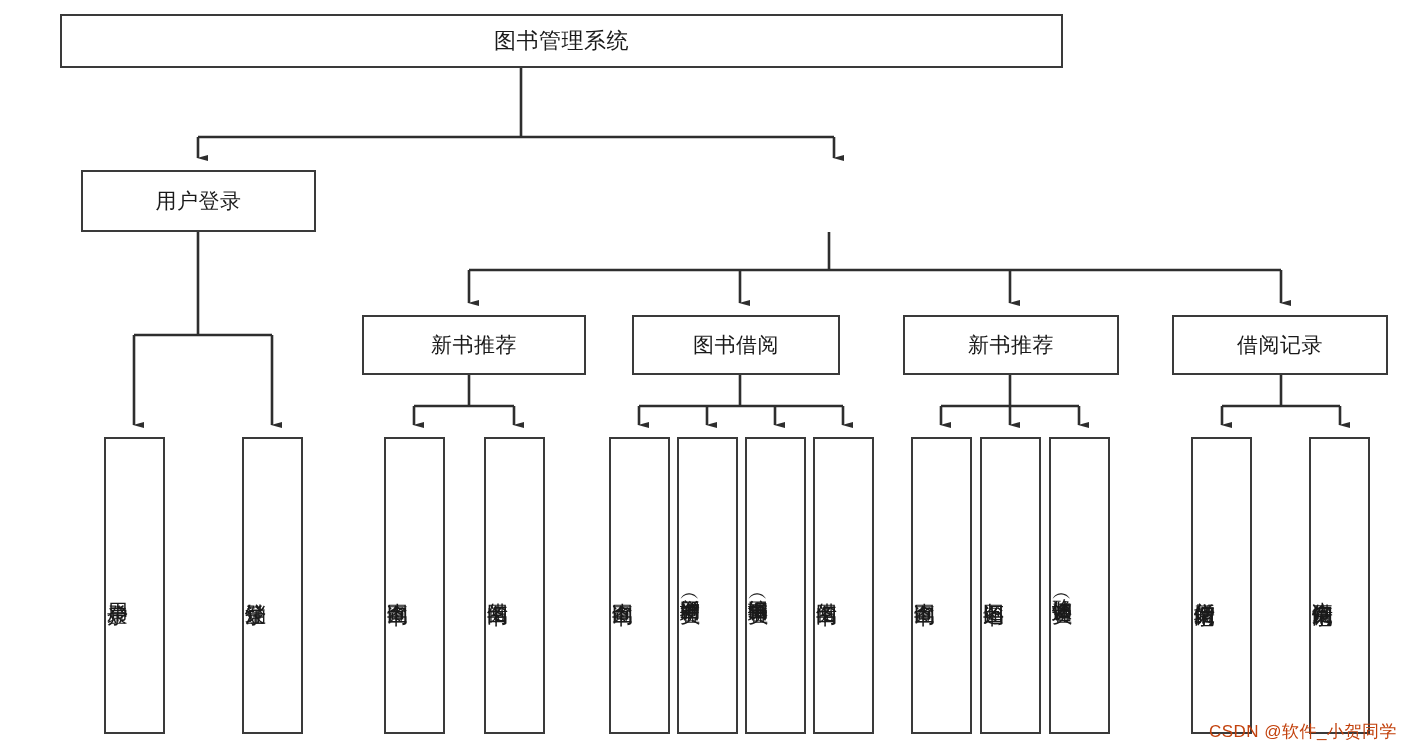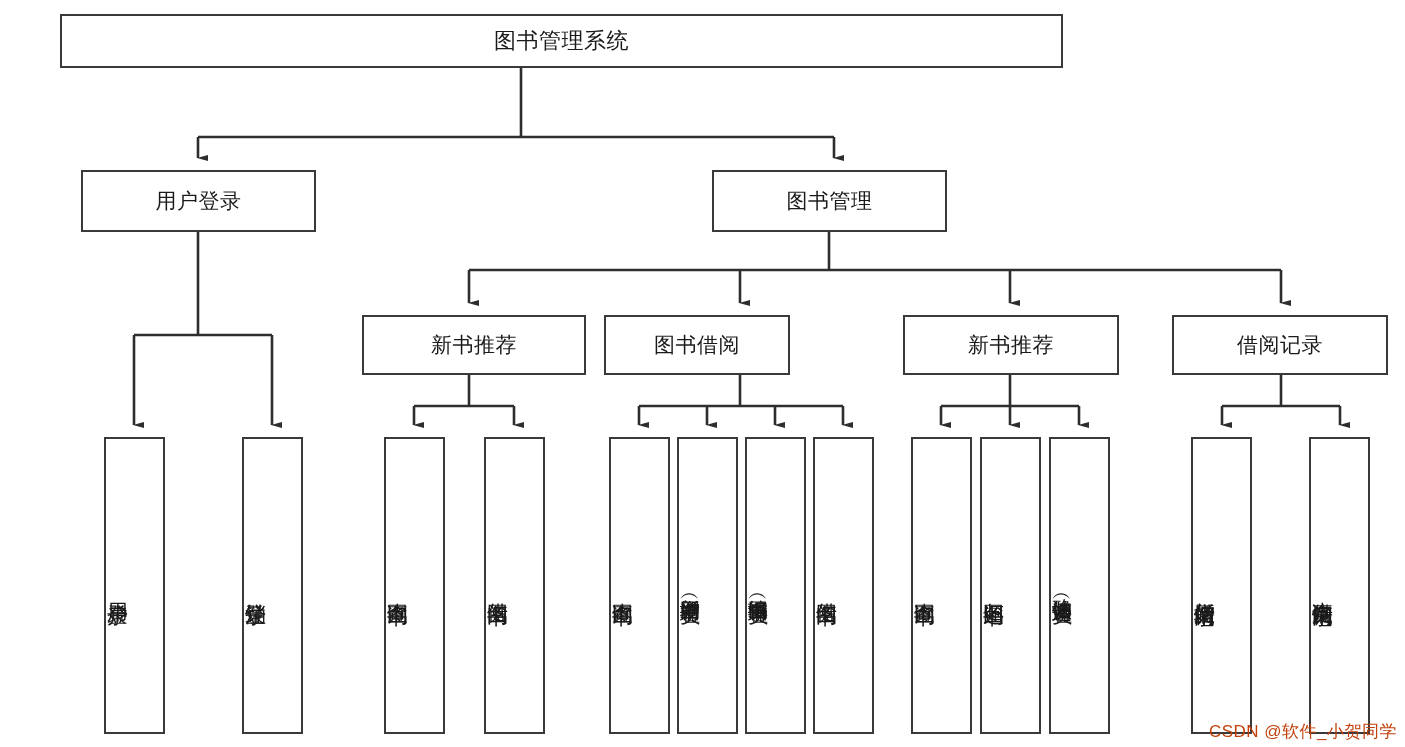--- a/index.html
+++ b/index.html
@@ -133,28 +133,25 @@
     </g>
   </svg>
 
   <div class="node root horizontal" style="left:20px; top:14px; width:1003px; height:54px;margin-left:40px;">
     <span class="label">图书管理系统</span>
   </div>
 
   <div class="node horizontal" style="left:81px; top:170px; width:235px; height:62px;">
     <span class="label">用户登录</span>
   </div>
-  <div class="node horizontal" style="left:712px; top:170px; width:235px; height:62px;">
-    <span class="label">图书管理</span>
-  </div>
 
   <div class="node horizontal" style="left:362px; top:315px; width:224px; height:60px;">
     <span class="label">新书推荐</span>
   </div>
-  <div class="node horizontal" style="left:604px; top:315px; width:186px; height:60px;">
+  <div class="node horizontal" style="left:632px; top:315px; width:208px; height:60px;">
     <span class="label">图书借阅</span>
   </div>
   <div class="node horizontal" style="left:903px; top:315px; width:216px; height:60px;">
     <span class="label">新书推荐</span>
   </div>
   <div class="node horizontal" style="left:1172px; top:315px; width:216px; height:60px;">
     <span class="label">借阅记录</span>
   </div>
 
   <div class="node vertical" style="left:104px; top:437px; width:61px; height:297px;">

